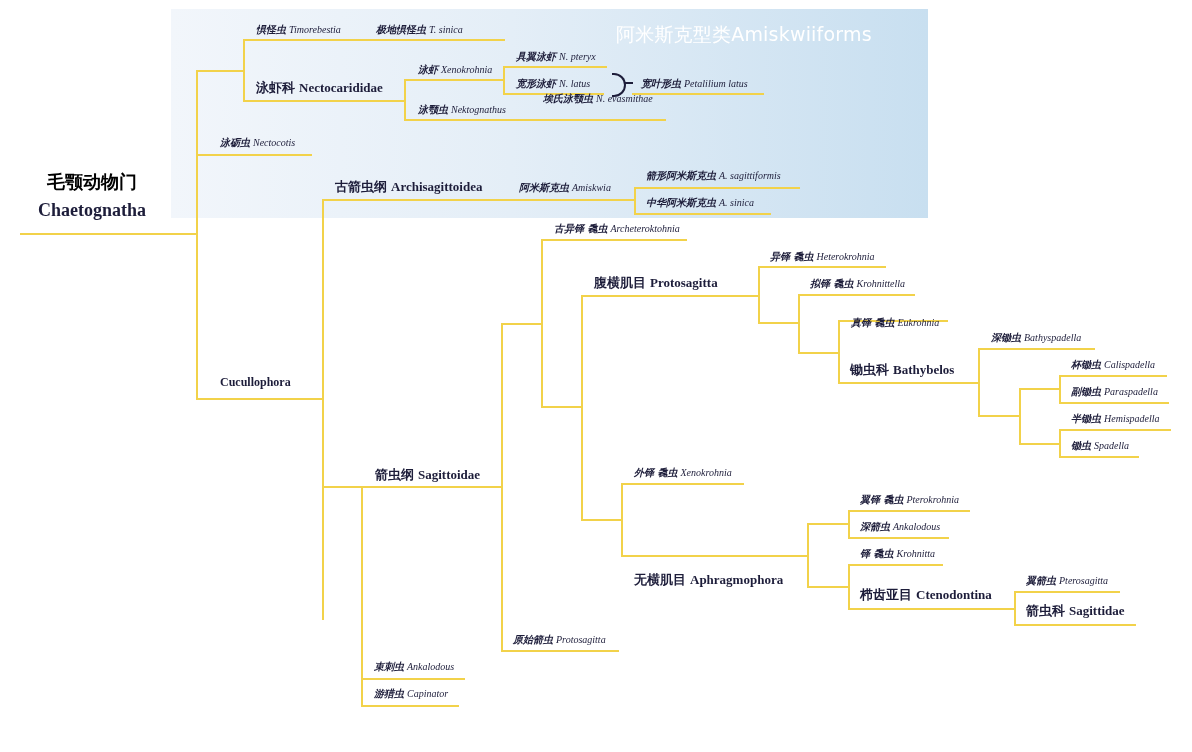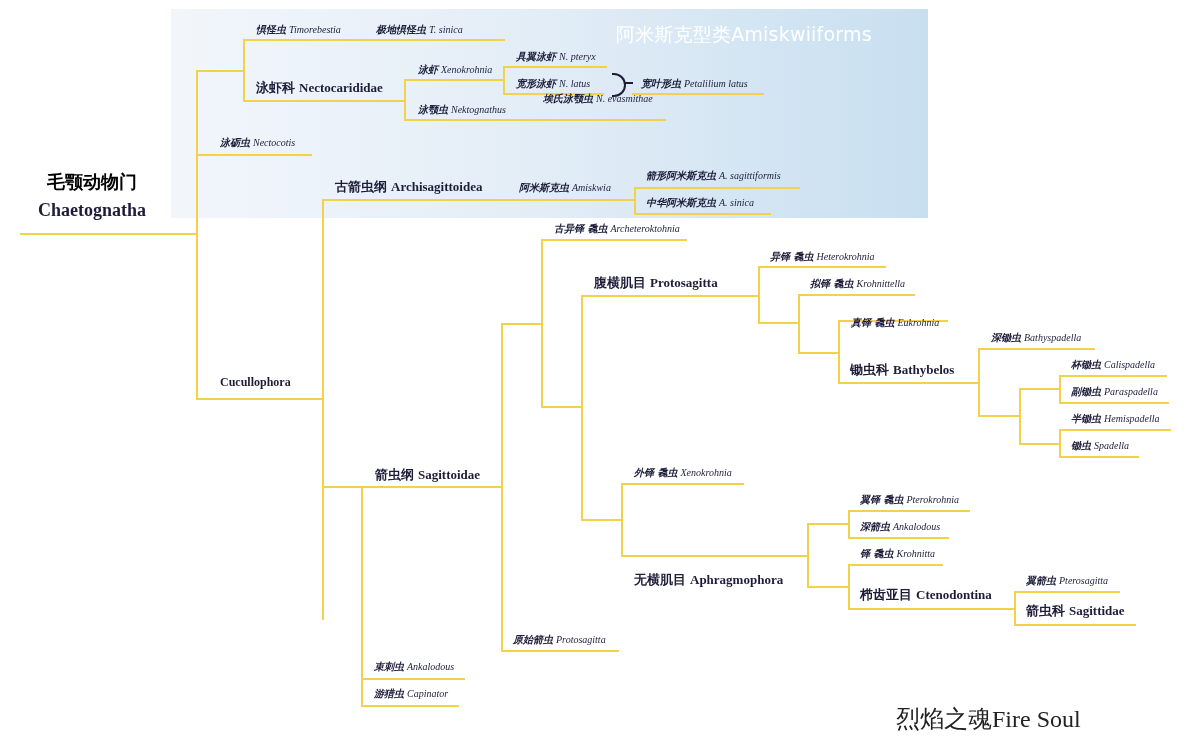--- a/index.html
+++ b/index.html
@@ -147,14 +147,13 @@
   <div class="lbl" style="left:860px;top:521px;"><span class="cn">深箭虫</span><span class="la">Ankalodous</span></div>
   <div class="lbl" style="left:860px;top:548px;"><span class="cn">铎 毳虫</span><span class="la">Krohnitta</span></div>
   <div class="lbl big" style="left:860px;top:587px;"><span class="cn">栉齿亚目</span><span class="la">Ctenodontina</span></div>
   <div class="lbl" style="left:1026px;top:575px;"><span class="cn">翼箭虫</span><span class="la">Pterosagitta</span></div>
   <div class="lbl big" style="left:1026px;top:603px;"><span class="cn">箭虫科</span><span class="la">Sagittidae</span></div>
 
   <div class="lbl" style="left:513px;top:634px;"><span class="cn">原始箭虫</span><span class="la">Protosagitta</span></div>
   <div class="lbl" style="left:374px;top:661px;"><span class="cn">束刺虫</span><span class="la">Ankalodous</span></div>
   <div class="lbl" style="left:374px;top:688px;"><span class="cn">游猎虫</span><span class="la">Capinator</span></div>
 
-  <div class="watermark">烈焰之魂Fire Soul</div>
 </div>
 
 </body></html>

